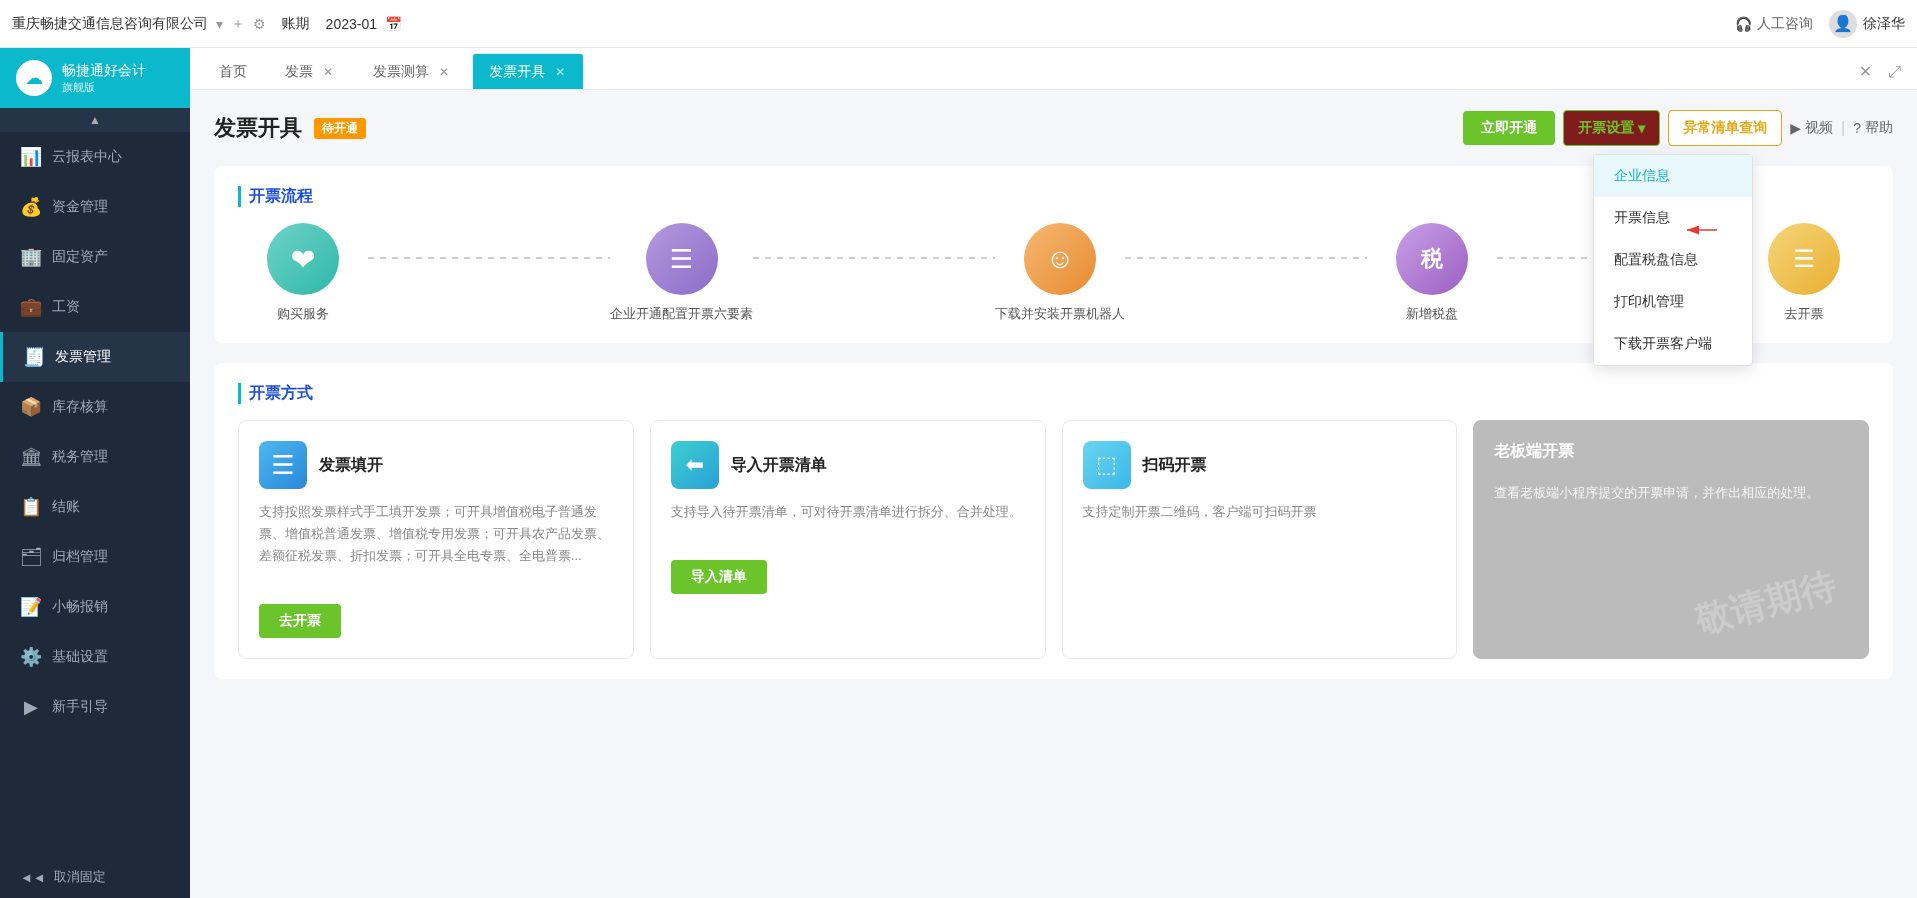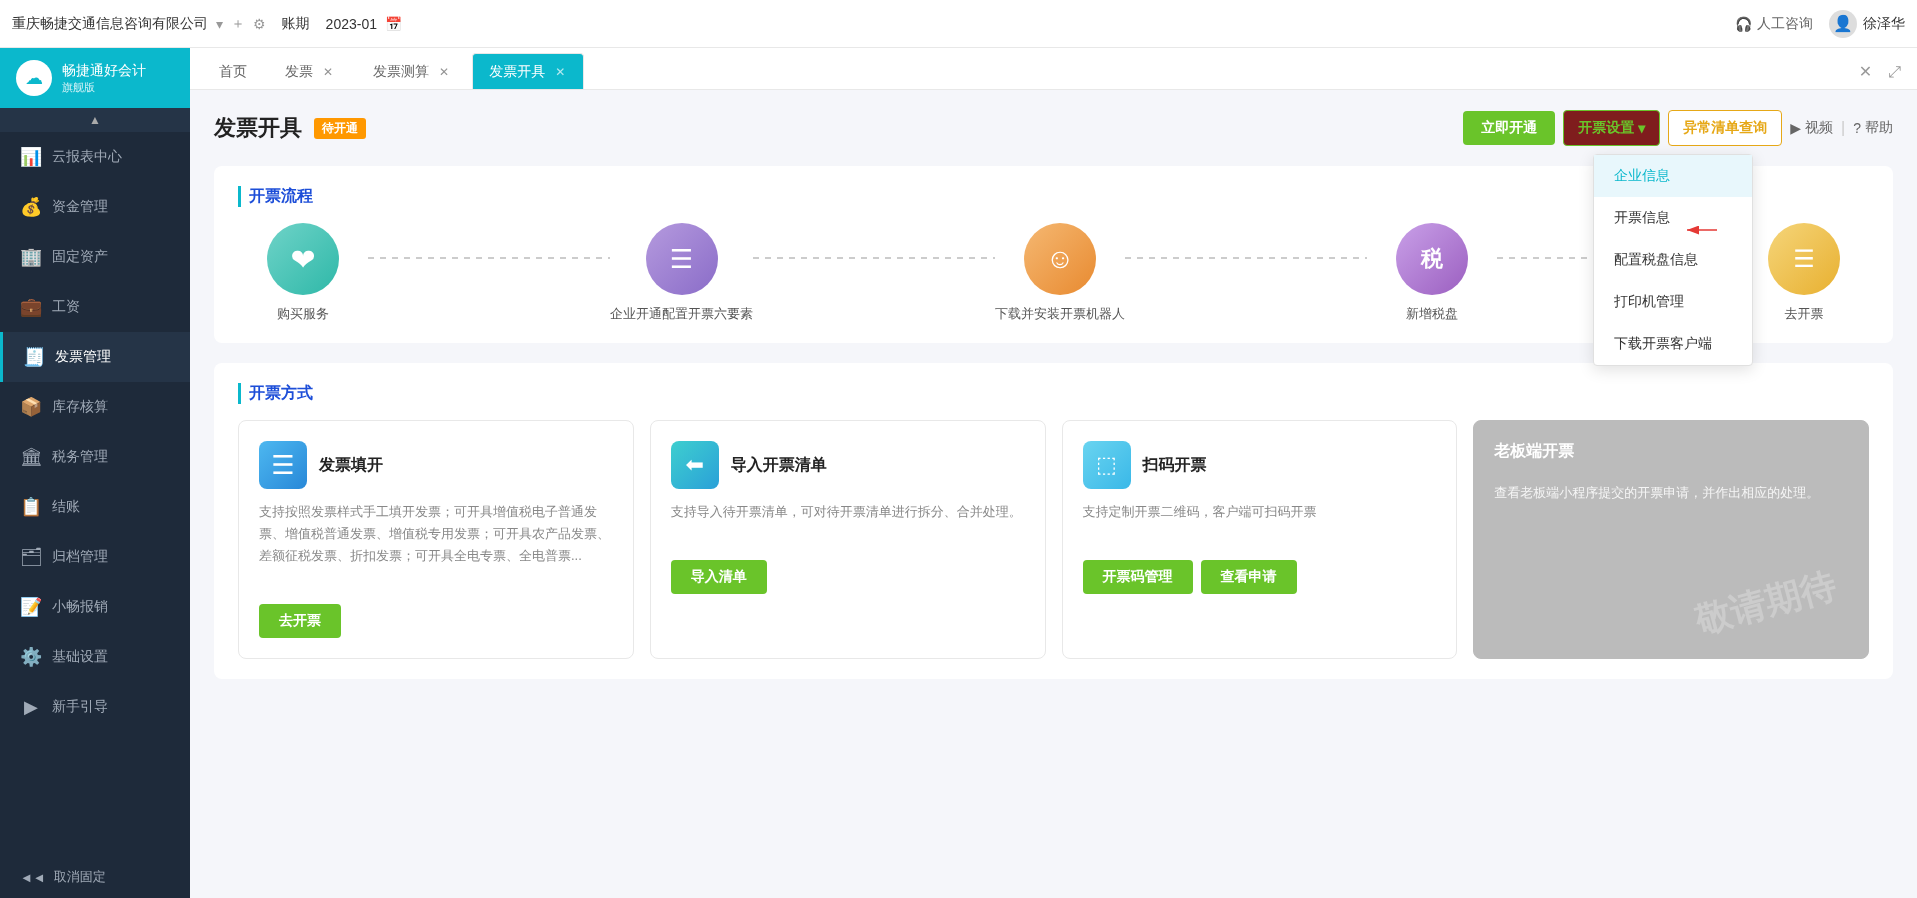--- a/index.html
+++ b/index.html
@@ -685,24 +685,20 @@
             <div class="method-desc">支持导入待开票清单，可对待开票清单进行拆分、合并处理。</div>
             <button class="btn-green-solid">导入清单</button>
           </div>
 
           <div class="method-card">
             <div class="method-card-header">
               <div class="method-icon light-blue" style="font-size:22px;">⬚</div>
               <span class="method-name">扫码开票</span>
             </div>
             <div class="method-desc">支持定制开票二维码，客户端可扫码开票</div>
-            <div style="display:flex;gap:8px;">
-              <button class="btn-green-solid">开票码管理</button>
-              <button class="btn-green-solid">查看申请</button>
-            </div>
           </div>
 
           <div class="method-card disabled">
             <div style="position:relative;height:100%;min-height:180px;">
               <div class="method-card-header">
                 <span class="disabled-title">老板端开票</span>
               </div>
               <div class="method-desc disabled-text">查看老板端小程序提交的开票申请，并作出相应的处理。</div>
               <div style="position:absolute;bottom:10px;right:10px;font-size:36px;color:rgba(255,255,255,0.25);font-weight:bold;transform:rotate(-15deg);">敬请期待</div>
             </div>

